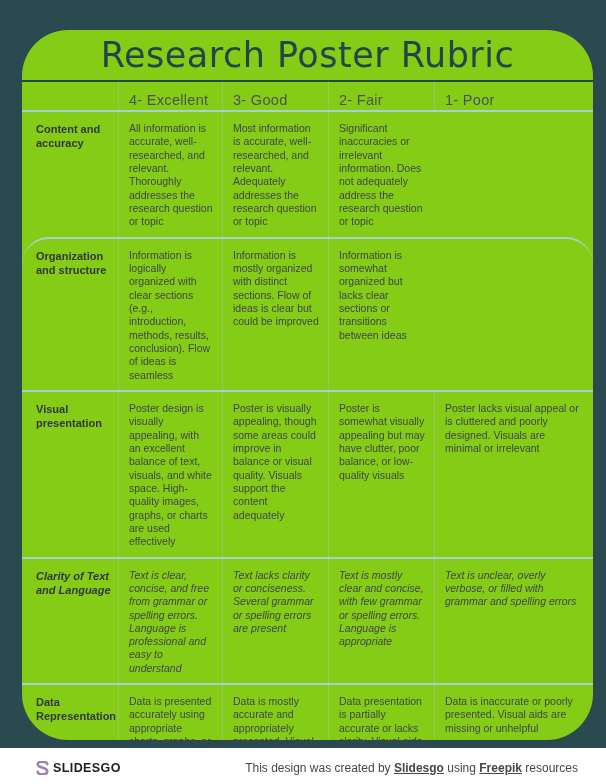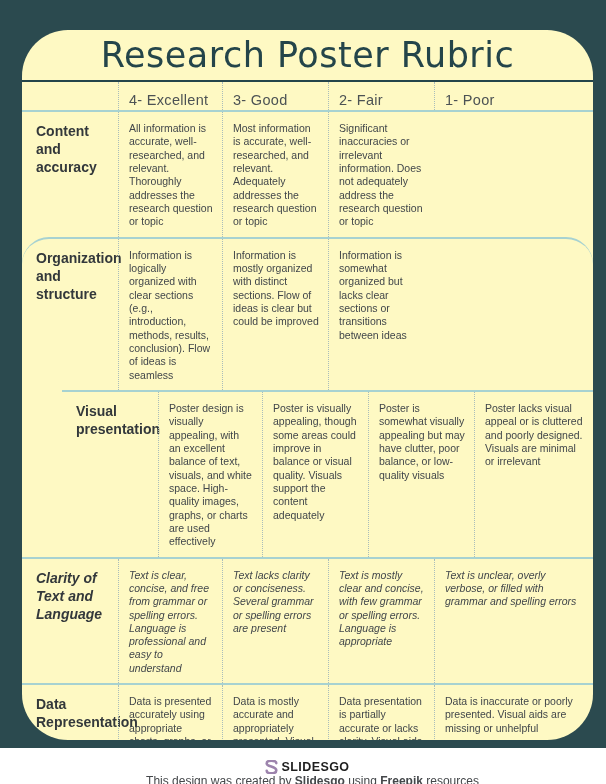--- a/index.html
+++ b/index.html
@@ -6,21 +6,21 @@
   body{
     width:606px;height:784px;
     background:#2b4a4f;
     position:relative;
     overflow:hidden;
     font-family:"Liberation Sans",sans-serif;
   }
   .card{
     position:absolute;left:22px;top:30px;
     width:571px;height:710px;
-    background:#fef9c3;
+    background:#84cc16;
     border-radius:46px;
     overflow:hidden;
     box-sizing:border-box;
   }
   .title-band{
     height:50px;
     display:flex;align-items:center;justify-content:center;
     border-bottom:2px solid #24454a;
   }
   .title-band h1{
@@ -44,47 +44,46 @@
     letter-spacing:0.3px;
     padding:10px 4px 2px 10px;
     box-sizing:border-box;
     height:100%;
     display:flex;align-items:center;
   }
   .corner-cell{border-left:none;}
   .data-row{border-top:2px solid #a7d2d1;}
   .row-1{min-height:106px;}
   .row-2{min-height:115px;border-radius:27px;}
-  .row-3{min-height:137px;margin-left:40px;}
+  .row-3{min-height:137px;}
   .row-4{min-height:110px;font-style:italic;}
   .row-5{min-height:140px;}
   .label-cell{
     padding:10px 6px 24px 14px;
     font-weight:bold;
-    font-size:14px;
+    font-size:11px;
     line-height:1.3;
     color:#33383b;
     box-sizing:border-box;
   }
   .cell{
     border-left:1px dotted #a9bdbb;
     padding:10px 9px 8px 10px;
     font-size:10.5px;
     line-height:1.27;
     color:#41464a;
     box-sizing:border-box;
   }
   .footer{
     position:absolute;left:0;bottom:0;
     width:606px;height:36px;
     background:#ffffff;
     display:flex;align-items:center;justify-content:space-between;
-    padding:12px 28px 0 36px;
+    padding:3px 28px 0 36px;
     box-sizing:border-box;
-    flex-direction:column;
   }
   .brand{display:flex;align-items:center;gap:4px;}
   .brand-name{
     font-weight:bold;
     font-size:12.5px;
     letter-spacing:0.4px;
     color:#1e1e1e;
   }
   .credit{
     font-size:12px;

